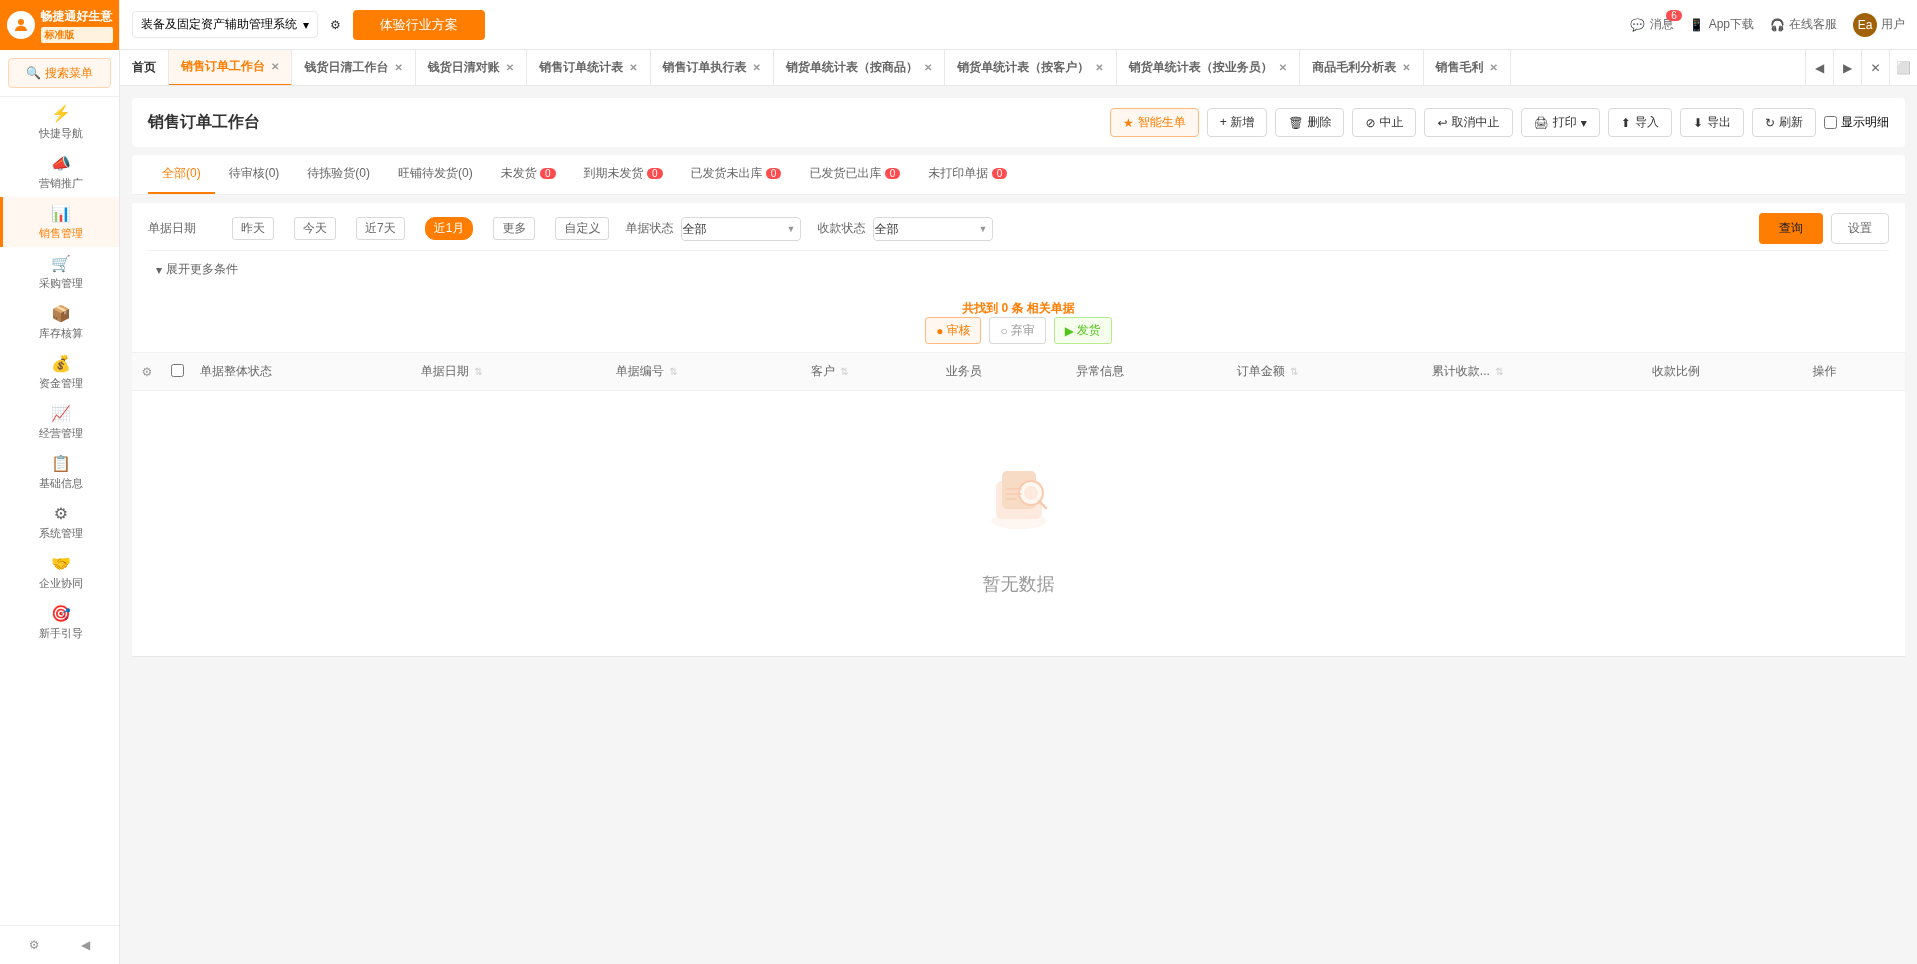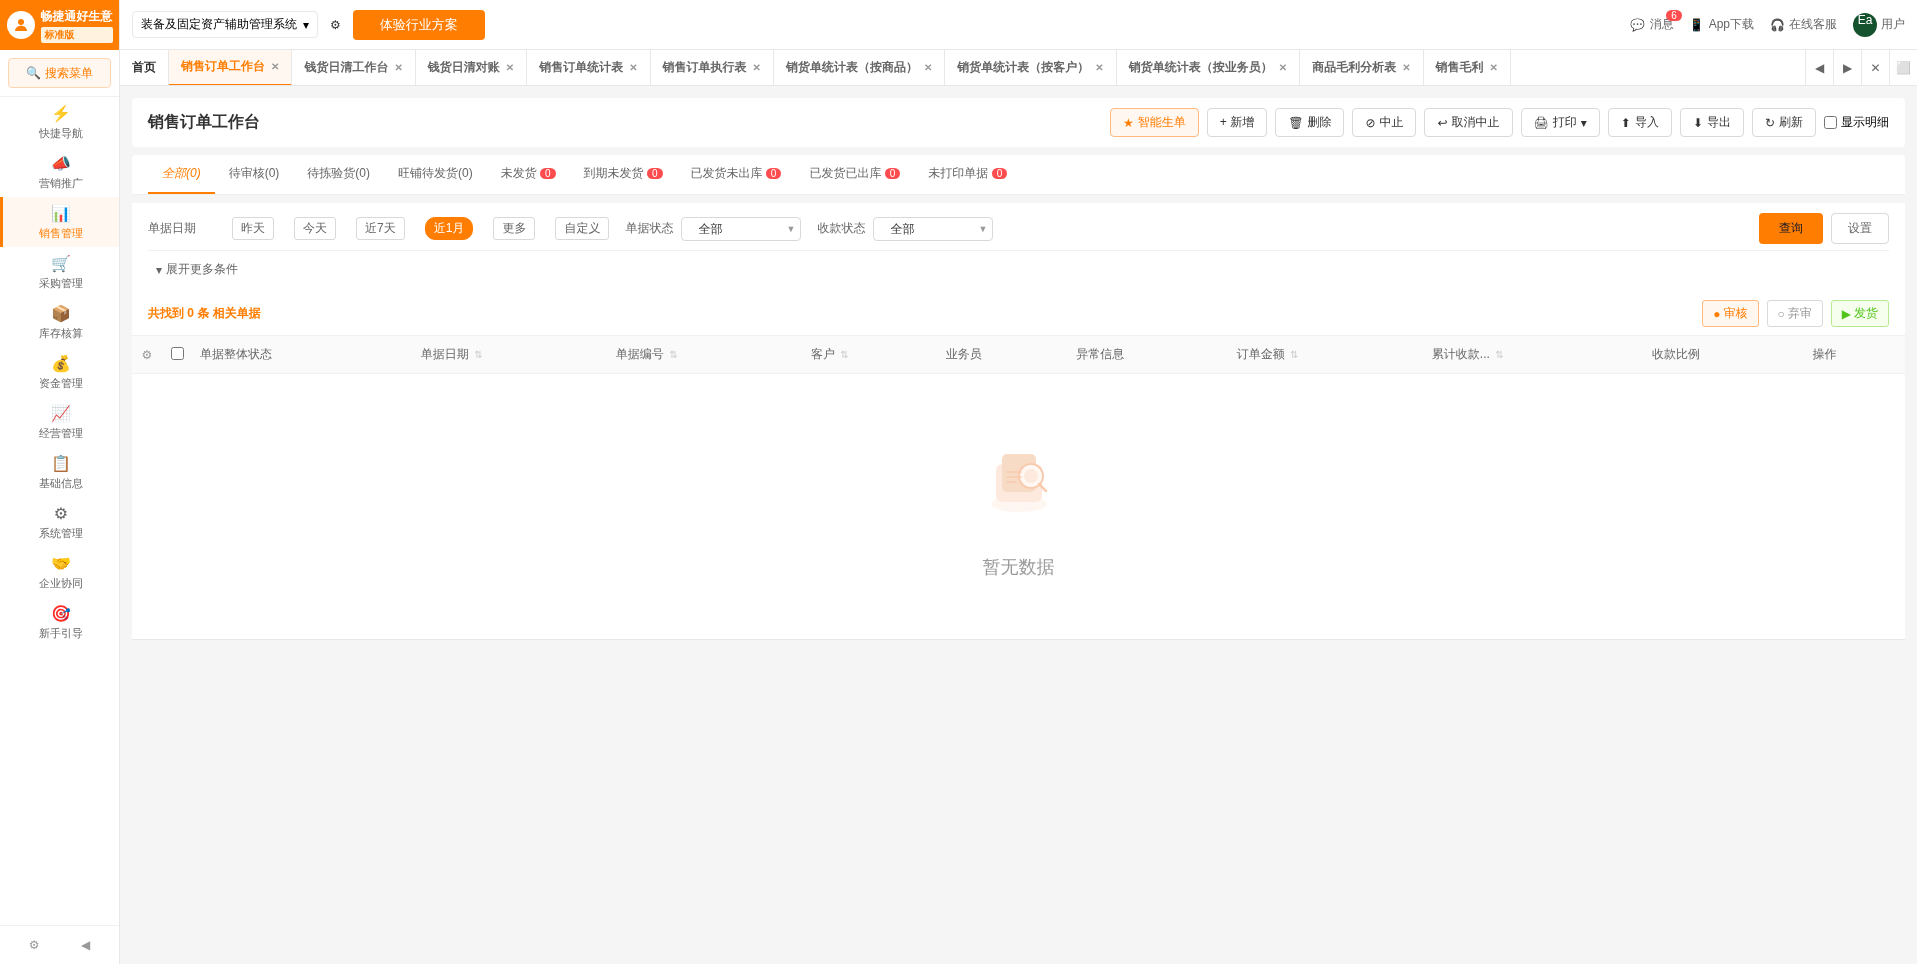--- a/index.html
+++ b/index.html
@@ -24,21 +24,21 @@
     .main { flex: 1; display: flex; flex-direction: column; overflow: hidden; }
 
     
     .topbar { height: 50px; background: #fff; border-bottom: 1px solid #e8e8e8; display: flex; align-items: center; padding: 0 12px; gap: 8px; flex-shrink: 0; }
     .topbar-system-btn { display: flex; align-items: center; gap: 6px; cursor: pointer; padding: 4px 8px; border: 1px solid #e8e8e8; border-radius: 4px; }
     .topbar-industry { background: #ff7d00; color: #fff; border: none; padding: 6px 27px; border-radius: 4px; cursor: pointer; font-size: 13px; }
     .topbar-right { display: flex; align-items: center; gap: 16px; color: #666; }
     .topbar-icon-btn { display: flex; align-items: center; gap: 4px; cursor: pointer; position: relative; }
     .badge { background: #ff4d4f; color: #fff; border-radius: 10px; padding: 0 5px; font-size: 10px; position: absolute; top: -6px; right: -8px; }
     .topbar-user { display: flex; align-items: center; gap: 4px; cursor: pointer; }
-    .user-avatar { width: 24px; height: 24px; background: #14532d; border-radius: 50%; display: flex; align-items: flex-start; justify-content: center; color: #fff; font-size: 11px; }
+    .user-avatar { width: 24px; height: 24px; background: #a16207; border-radius: 50%; display: flex; align-items: center; justify-content: center; color: #fff; font-size: 11px; }
 
     
     .tabbar { height: 36px; background: #fff; border-bottom: 1px solid #e8e8e8; display: flex; align-items: center; flex-shrink: 0; overflow: hidden; }
     .tab { height: 36px; padding: 0 12px; display: flex; align-items: center; gap: 6px; cursor: pointer; white-space: nowrap; border-right: 1px solid #e8e8e8; color: #666; font-size: 12px; flex-shrink: 0; font-weight: bold; }
     .tab.home { background: #fff; color: #333; }
     .tab.active { background: #fff7f0; color: #ff7d00; border-bottom: 2px solid #ff7d00; }
     .tab-close { color: #999; font-size: 10px; cursor: pointer; }
     .tabbar-more { display: flex; align-items: center; margin-left: auto; flex-shrink: 0; }
     .tabbar-more-btn { width: 28px; height: 36px; display: flex; align-items: center; justify-content: center; cursor: pointer; color: #666; border-left: 1px solid #e8e8e8; }
 
@@ -46,40 +46,40 @@
     .content { flex: 1; overflow-y: auto; padding: 12px; background: #f5f5f5; }
     .page-header { background: #fff; padding: 10px 16px; display: flex; align-items: center; justify-content: space-between; margin-bottom: 8px; border-radius: 4px; }
     .page-title { font-size: 16px; font-weight: bold; color: #333; }
     .page-actions { display: flex; gap: 8px; align-items: center; }
     .btn { padding: 5px 12px; border-radius: 4px; cursor: pointer; border: 1px solid #d9d9d9; background: #fff; color: #333; display: flex; align-items: center; gap: 4px; font-size: 12px; }
     .btn-smart { background: #fff7f0; color: #ff7d00; border-color: #ffb87d; }
 
     
     .subtab-bar { background: #fff; padding: 0 16px; display: flex; align-items: center; gap: 0; margin-bottom: 8px; border-radius: 4px 4px 0 0; border-bottom: 1px solid #f0f0f0; }
     .subtab { padding: 10px 14px; cursor: pointer; color: #666; border-bottom: 2px solid transparent; white-space: nowrap; }
-    .subtab.active { color: #ff7d00; border-bottom-color: #ff7d00; font-style: italic; }
+    .subtab.active { color: #ff7d00; border-bottom-color: #ff7d00; }
 
     
     .filter-bar { background: #fff; padding: 10px 16px; margin-bottom: 0; }
     .filter-row { display: flex; align-items: center; gap: 16px; flex-wrap: wrap; }
     .filter-item { display: flex; align-items: center; gap: 8px; }
     .filter-label { color: #666; white-space: nowrap; }
     .filter-date-btns { display: flex; gap: 20px; align-items: center; padding-left: 28px; }
     .date-btn { padding: 2px 8px; border: 1px solid #d9d9d9; border-radius: 3px; cursor: pointer; color: #666; background: #fff; }
     .date-btn.active { background: #ff7d00; color: #fff; border-color: #ff7d00; border-radius: 10px; }
-    .filter-select { border: 1px solid #d9d9d9; border-radius: 4px; padding: 4px 24px 4px 16px; background: #fff; color: #333; cursor: pointer; min-width: 120px; appearance: none; position: relative; }
+    .filter-select { border: 1px solid #d9d9d9; border-radius: 4px; padding: 4px 24px 4px 0; background: #fff; color: #333; cursor: pointer; min-width: 120px; appearance: none; position: relative; }
     .select-wrapper { position: relative; display: inline-flex; align-items: center; }
     .select-wrapper::after { content: '▼'; position: absolute; right: 6px; font-size: 9px; color: #999; pointer-events: none; }
     .expand-btn { color: #666; cursor: pointer; display: flex; align-items: center; gap: 4px; border: none; background: none; padding: 4px 8px; }
     .query-btn { background: #ff7d00; color: #0f172a; border: none; padding: 6px 20px; border-radius: 4px; cursor: pointer; }
     .set-btn { background: #fff; color: #666; border: 1px solid #d9d9d9; padding: 6px 16px; border-radius: 4px; cursor: pointer; }
 
     
     .table-area { background: #fff; border-radius: 0 0 4px 4px; }
-    .table-toolbar { padding: 8px 16px; display: flex; align-items: center; justify-content: space-between; border-bottom: 1px solid #f0f0f0; }
+    .table-toolbar { padding: 8px 16px; display: flex; align-items: center; justify-content: space-between; border-bottom: 1px solid #f0f0f0; flex-direction: column; }
     .record-count { color: #666; }
     .record-count span { color: #ff7d00; font-weight: bold; }
     .table-actions { display: flex; gap: 8px; }
     .action-btn { padding: 4px 10px; border-radius: 3px; cursor: pointer; border: 1px solid; display: flex; align-items: center; gap: 3px; }
     .action-btn-audit { color: #ff7d00; border-color: #ffb87d; background: #fff7f0; }
     .action-btn-cancel { color: #999; border-color: #d9d9d9; background: #fff; }
     .action-btn-ship { color: #52c41a; border-color: #b7eb8f; background: #f6ffed; }
 
     .data-table { width: 100%; border-collapse: collapse; }
     .data-table th { background: #fafafa; padding: 10px 8px; text-align: left; color: #666; font-weight: normal; border-bottom: 1px solid #f0f0f0; white-space: nowrap; }

